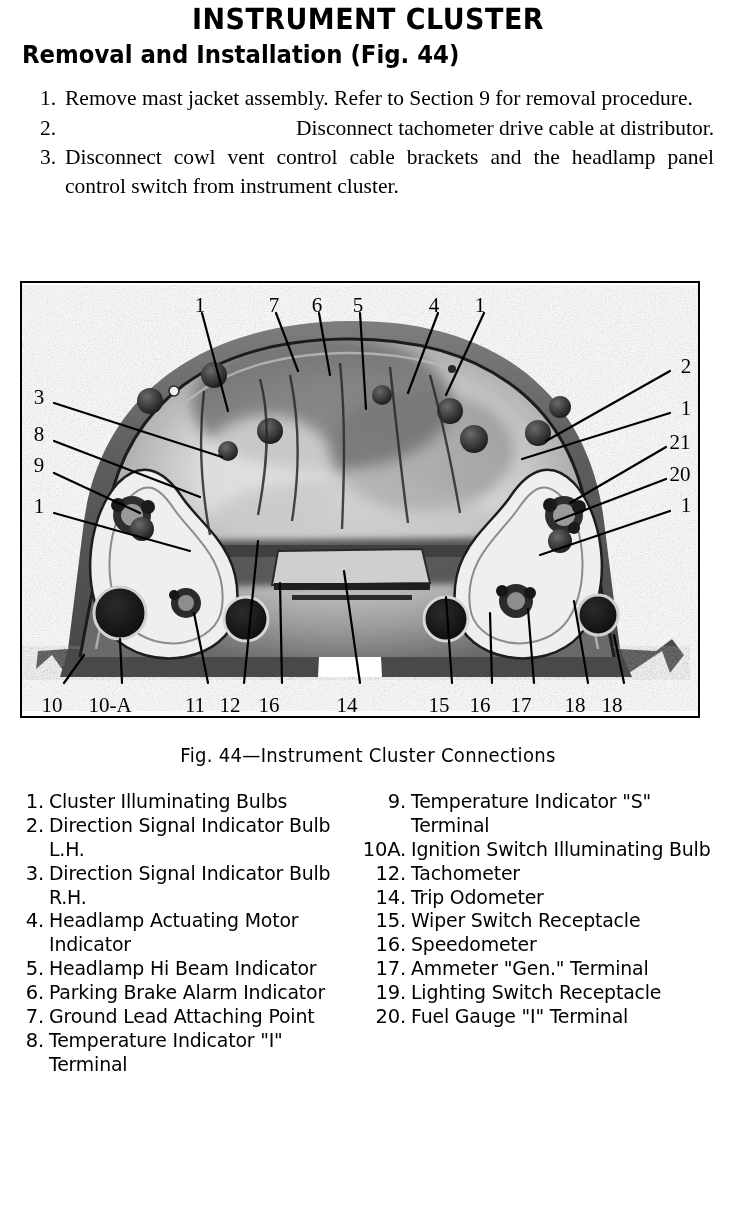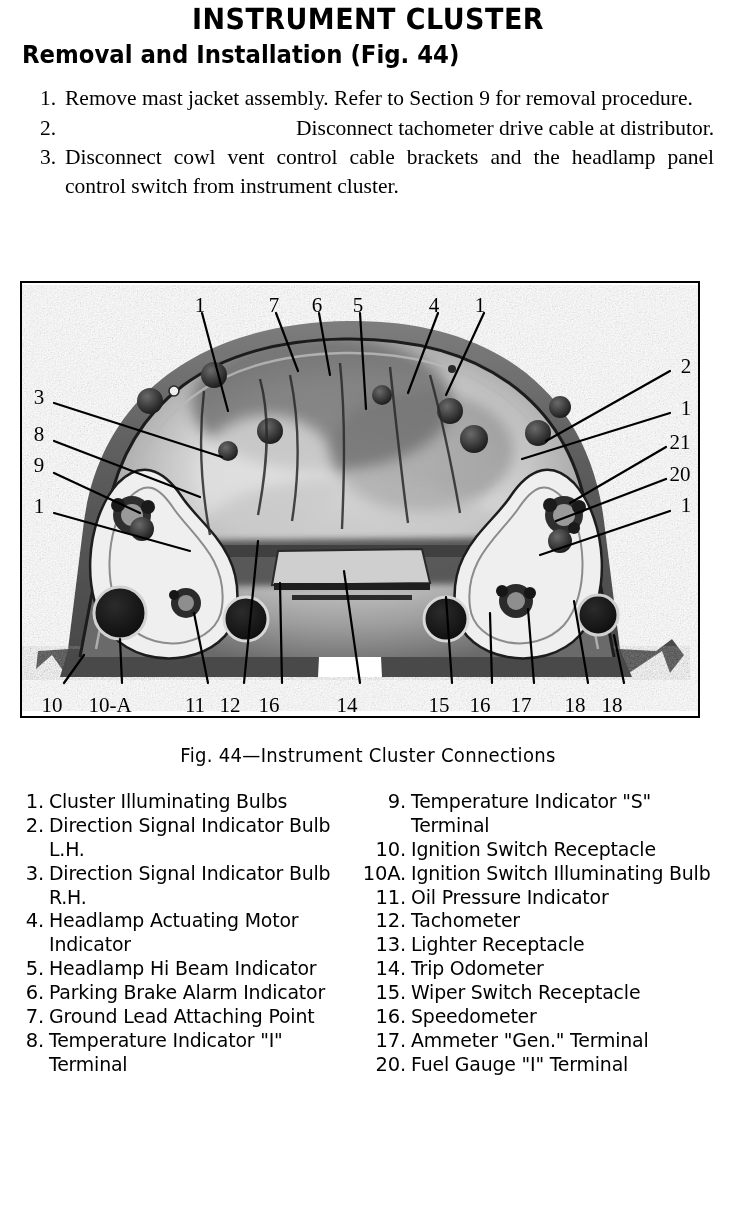--- a/index.html
+++ b/index.html
@@ -419,53 +419,45 @@
         <span class="legend-num">8.</span>
         <span class="legend-label">Temperature Indicator "I" Terminal</span>
       </div>
     </div>
   <div class="legend-col" id="legend-col-right">
       <div class="legend-item">
         <span class="legend-num">9.</span>
         <span class="legend-label">Temperature Indicator "S" Terminal</span>
       </div>
       <div class="legend-item">
-        <span class="legend-num">10.</span>
-        <span class="legend-label">Ignition Switch Receptacle</span>
-      </div>
-      <div class="legend-item">
         <span class="legend-num">10A.</span>
         <span class="legend-label">Ignition Switch Illuminating Bulb</span>
       </div>
       <div class="legend-item">
-        <span class="legend-num">11.</span>
-        <span class="legend-label">Oil Pressure Indicator</span>
-      </div>
-      <div class="legend-item">
         <span class="legend-num">12.</span>
         <span class="legend-label">Tachometer</span>
       </div>
       <div class="legend-item">
-        <span class="legend-num">13.</span>
-        <span class="legend-label">Lighter Receptacle</span>
-      </div>
-      <div class="legend-item">
         <span class="legend-num">14.</span>
         <span class="legend-label">Trip Odometer</span>
       </div>
       <div class="legend-item">
         <span class="legend-num">15.</span>
         <span class="legend-label">Wiper Switch Receptacle</span>
       </div>
       <div class="legend-item">
         <span class="legend-num">16.</span>
         <span class="legend-label">Speedometer</span>
       </div>
       <div class="legend-item">
         <span class="legend-num">17.</span>
         <span class="legend-label">Ammeter "Gen." Terminal</span>
       </div>
       <div class="legend-item">
+        <span class="legend-num">19.</span>
+        <span class="legend-label">Lighting Switch Receptacle</span>
+      </div>
+      <div class="legend-item">
         <span class="legend-num">20.</span>
         <span class="legend-label">Fuel Gauge "I" Terminal</span>
       </div>
     </div>
 </div>
 
 </body></html>

